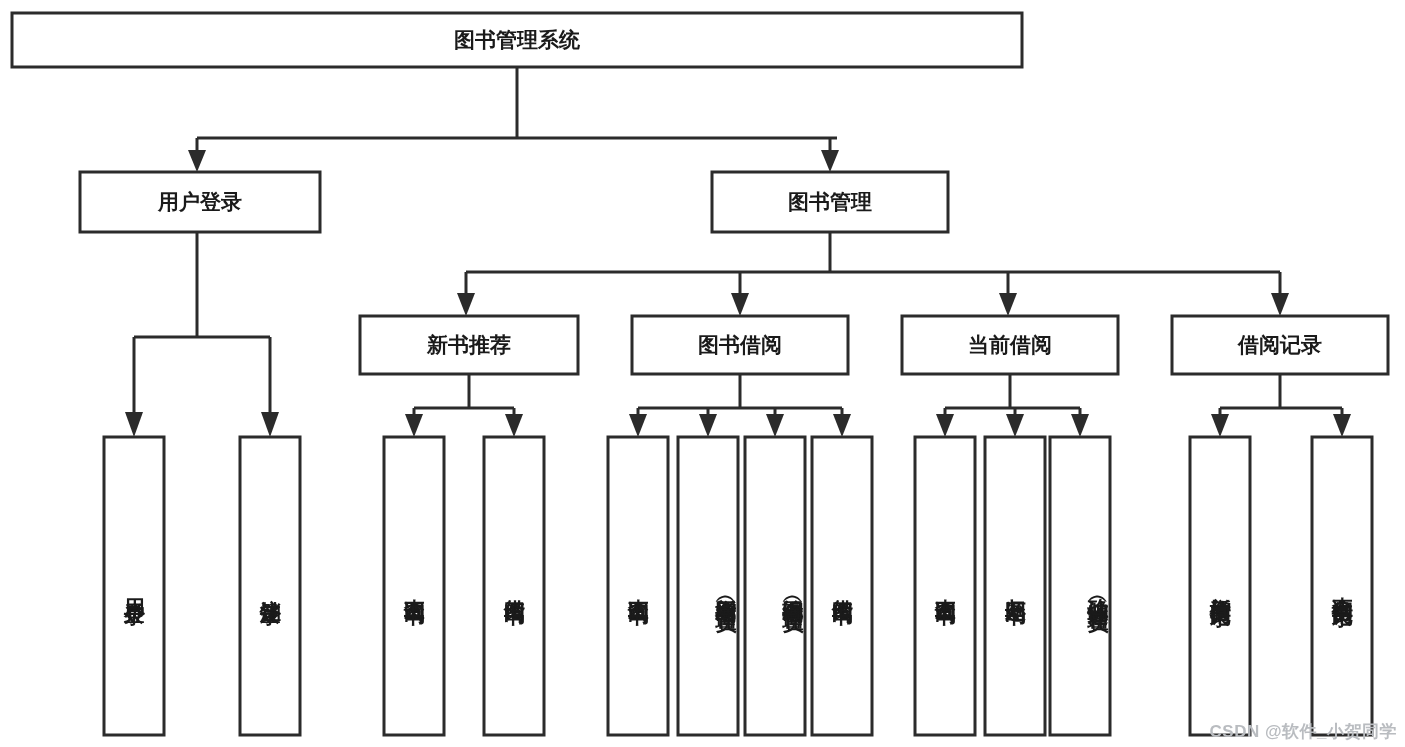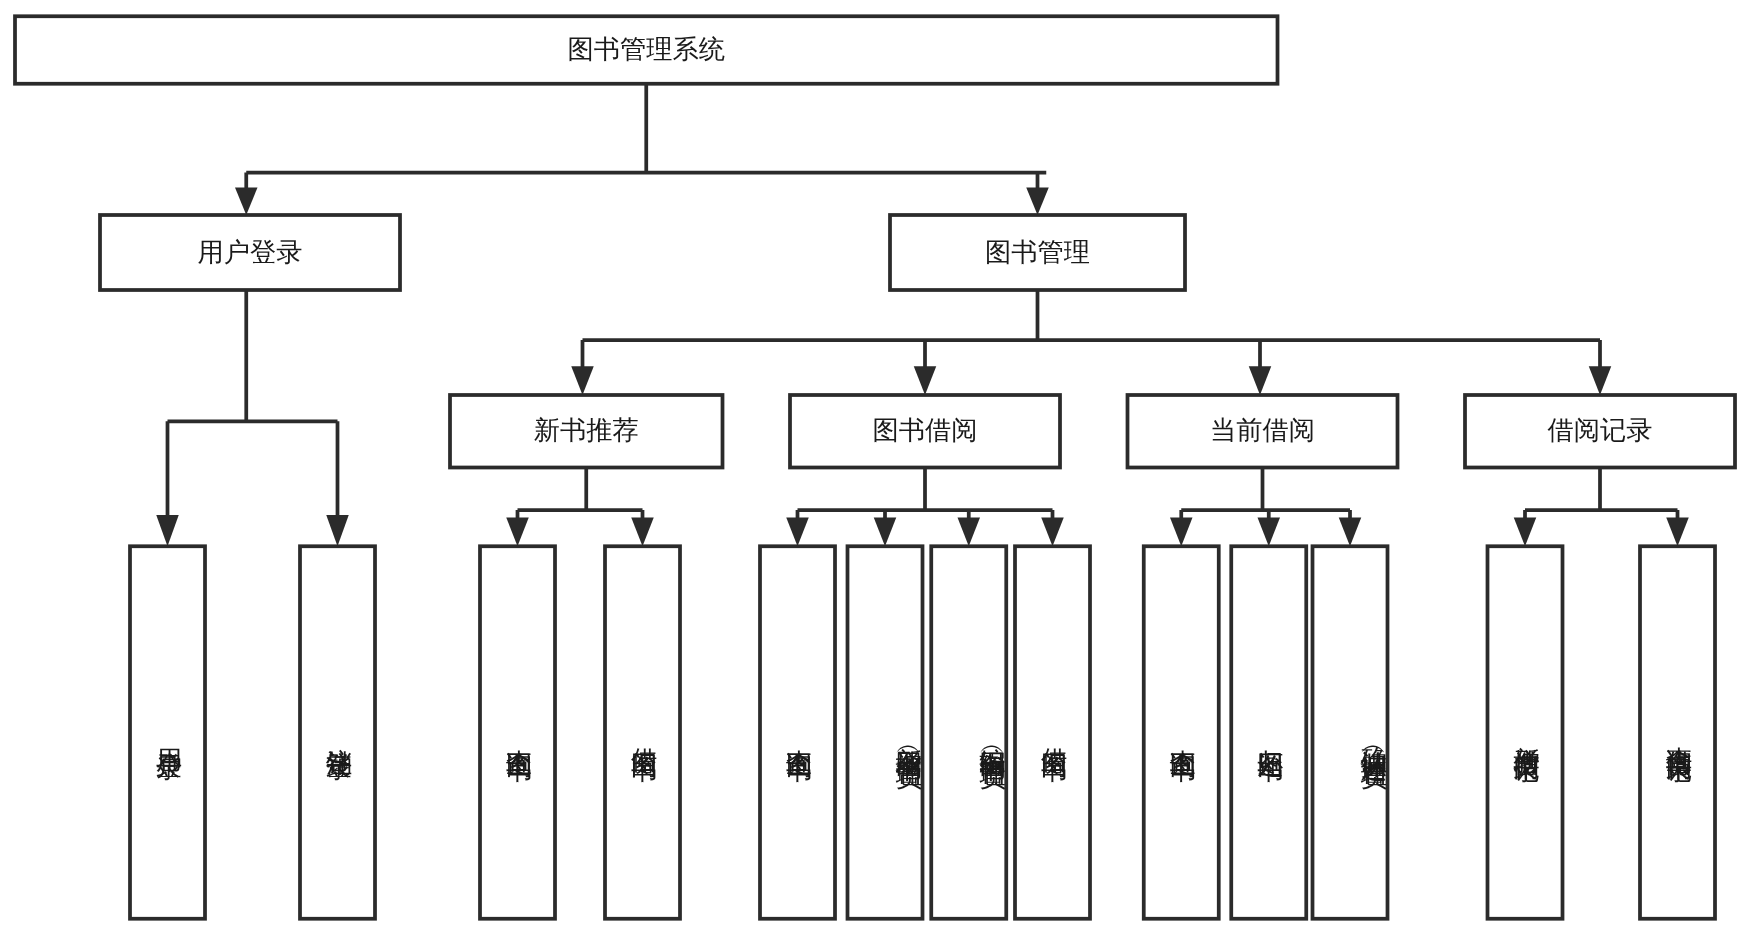--- a/index.html
+++ b/index.html
@@ -11,20 +11,21 @@
     width: 1405px;
     height: 747px;
     font-family: "Liberation Sans", "DejaVu Sans", sans-serif;
     overflow: hidden;
   }
   #diagram-root {
     position: relative;
     width: 1405px;
     height: 747px;
     background: #ffffff;
+    font-weight: bold;
   }
   svg.diagram-svg {
     position: absolute;
     top: 0;
     left: 0;
     width: 1405px;
     height: 747px;
   }
   .node-box {
     fill: #ffffff;
@@ -210,14 +211,15 @@
   <div class="leaf-label-wrap" style="left:608px; top:437px; width:60px; height:298px;">查询图书</div>
   <div class="leaf-label-wrap" style="left:678px; top:437px; width:60px; height:298px; align-items:flex-start; padding-top:8px; box-sizing:border-box;">新增图书（管理员）</div>
   <div class="leaf-label-wrap" style="left:745px; top:437px; width:60px; height:298px; align-items:flex-start; padding-top:8px; box-sizing:border-box;">编辑图书（管理员）</div>
   <div class="leaf-label-wrap" style="left:812px; top:437px; width:60px; height:298px;">借阅图书</div>
   <div class="leaf-label-wrap" style="left:915px; top:437px; width:60px; height:298px;">查询图书</div>
   <div class="leaf-label-wrap" style="left:985px; top:437px; width:60px; height:298px;">归还图书</div>
   <div class="leaf-label-wrap" style="left:1050px; top:437px; width:60px; height:298px; align-items:flex-start; padding-top:8px; box-sizing:border-box;">确认归还（管理员）</div>
   <div class="leaf-label-wrap" style="left:1190px; top:437px; width:60px; height:298px;">新增借阅记录</div>
   <div class="leaf-label-wrap" style="left:1312px; top:437px; width:60px; height:298px;">查询借阅记录</div>
 
+  <div class="watermark">CSDN @软件_小贺同学</div>
 
 </div>
 
 </body></html>

